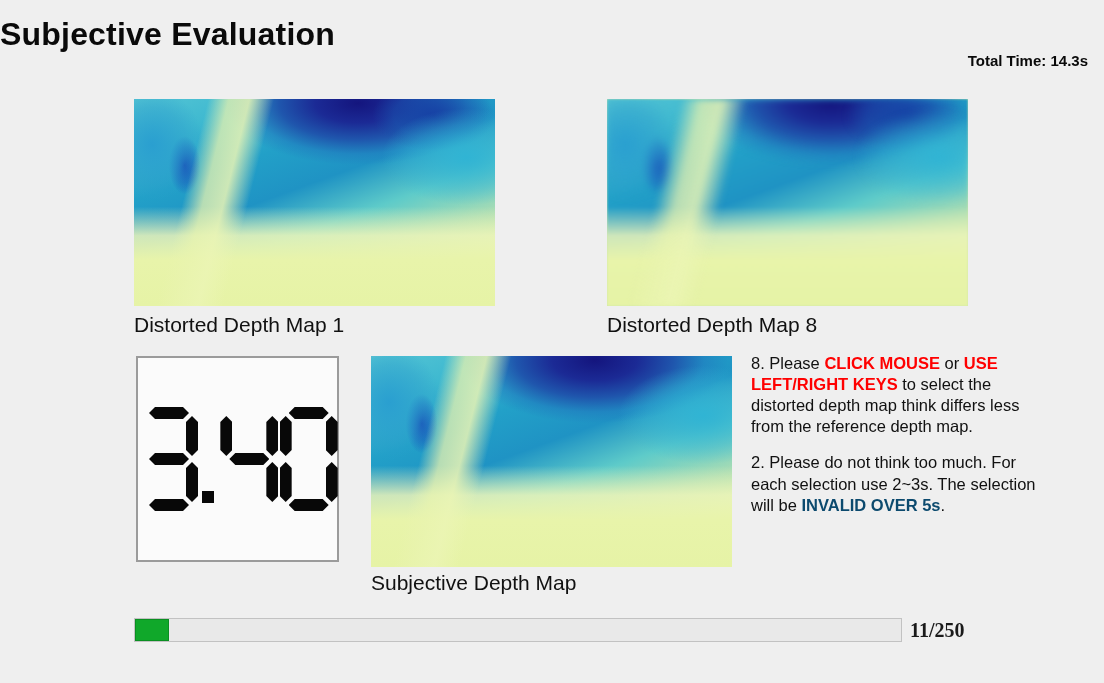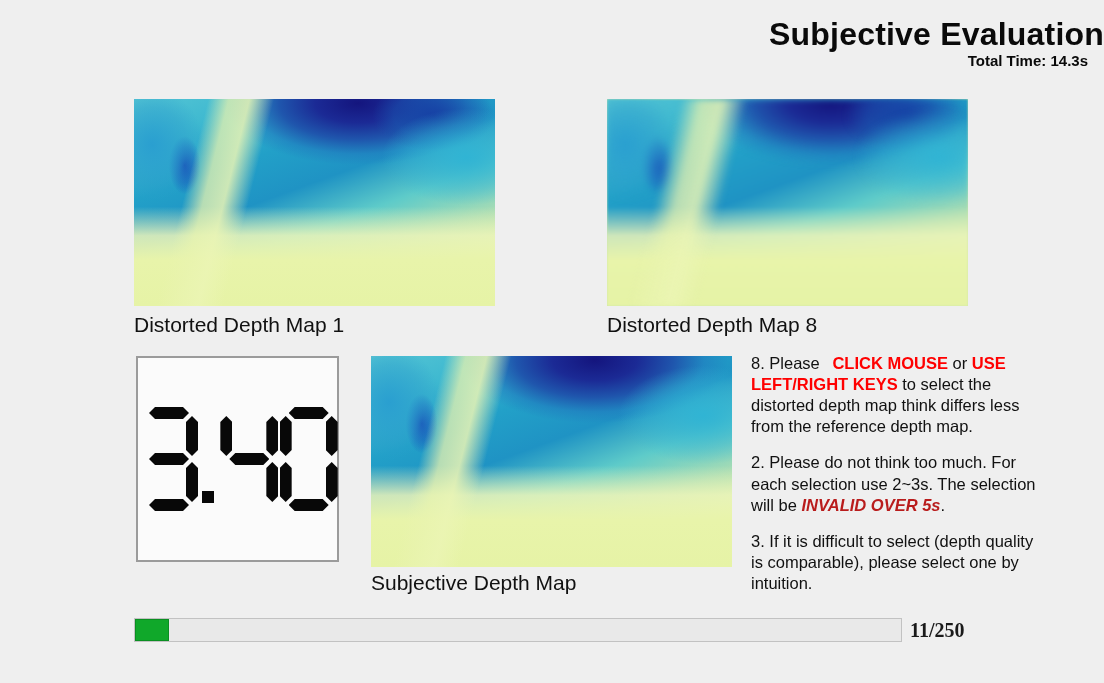--- a/index.html
+++ b/index.html
@@ -14,21 +14,21 @@
     overflow: hidden;
     position: relative;
   }
 
   
   #page-title {
     position: absolute;
     top: 16px;
     left: 0;
     width: 1104px;
-    text-align: right;
+    text-align: left;
     font-size: 32px;
     font-weight: bold;
     color: #0a0a0a;
     letter-spacing: 0.2px;
   }
 
   #total-time {
     position: absolute;
     top: 52px;
     right: 16px;
@@ -297,26 +297,25 @@
   <div class="layer dm-steps"></div>
   <div class="layer dm-left-blue"></div>
   <div class="layer dm-dark-tr"></div>
   <div class="layer dm-right-cyan"></div>
   <div class="layer dm-pale-streak"></div>
 </div>
 <div class="caption" id="caption-ref">Subjective Depth Map</div>
 
 <div id="instructions">
   <p>
-    <span>8. Please </span><span class="hl" style="color: rgb(255, 0, 0); margin-left: 8px;">CLICK MOUSE</span><span> or </span><span class="hl" style="color: rgb(255, 0, 0);">USE LEFT/RIGHT KEYS</span><span> to select the distorted depth map think differs less from the reference depth map.</span>
+    <span>8. Please </span><span class="hl" style="color: rgb(255, 0, 0);">CLICK MOUSE</span><span> or </span><span class="hl" style="color: rgb(255, 0, 0);">USE LEFT/RIGHT KEYS</span><span> to select the distorted depth map think differs less from the reference depth map.</span>
   </p>
   <p>
-    <span>2. Please do not think too much. For each selection use 2~3s. The selection will be </span><span class="hl" style="color: #b91c1c; font-style: italic;">INVALID OVER 5s</span><span>.</span>
+    <span>2. Please do not think too much. For each selection use 2~3s. The selection will be </span><span class="hl" style="color: #0c4a6e;">INVALID OVER 5s</span><span>.</span>
   </p>
-  <p>3. If it is difficult to select (depth quality is comparable), please select one by intuition.</p>
 </div>
 
 <div id="progress-row">
   <div id="progress-track" style="background: rgb(233, 233, 233);">
     <div id="progress-fill" style="width: 4.4%; background: rgb(16, 168, 42);"></div>
   </div>
   <div id="progress-count">11/250</div>
 </div>
 
 </body></html>

